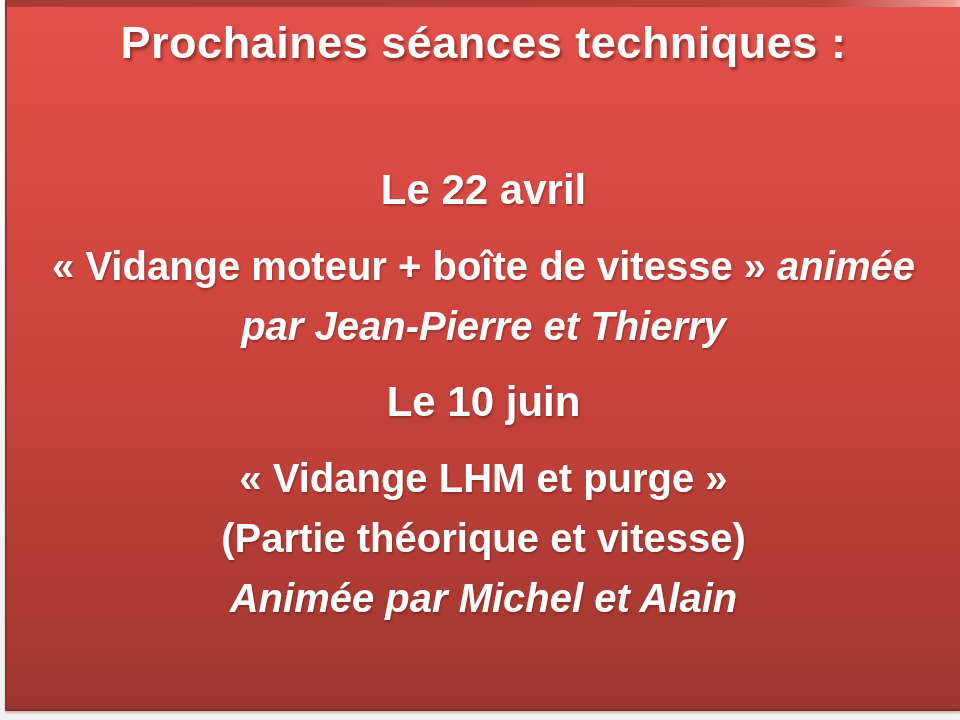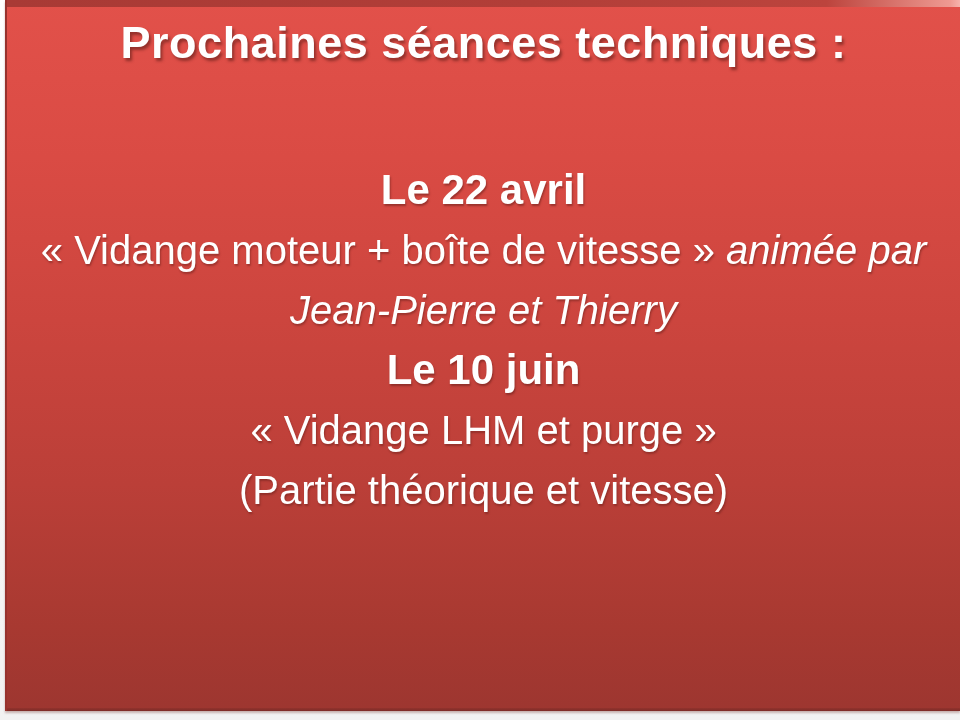--- a/index.html
+++ b/index.html
@@ -75,24 +75,24 @@
   .session-date {
     margin: 0 auto;
     font-size: 42px;
     font-weight: bold;
     line-height: 60px;
     text-shadow: 1px 2px 2px rgba(95, 28, 24, 0.5);
   }
   .date-1 { margin-top: 88px; }
   .date-2 { }
   .session-body {
-    margin: 0 auto;
+    margin: 16px auto;
     max-width: 912px;
     font-size: 40px;
-    font-weight: normal;
+    font-weight: bold;
     line-height: 60px;
     text-shadow: 1px 2px 2px rgba(95, 28, 24, 0.45);
   }
   .italic { font-style: italic; }
 </style>
 </head>
 <body>
 
 <div class="stage">
   <div class="slide-panel">
@@ -103,17 +103,18 @@
       <div class="session-date date-1">Le 22 avril</div>
 
       <p class="session-body"><span>« Vidange moteur + boîte de vitesse »</span>
         <span class="italic">animée par Jean-Pierre et Thierry</span></p>
 
       <div class="session-date date-2">Le 10 juin</div>
 
       <div class="session-body">
         <div>« Vidange LHM et purge »</div>
         <div>(Partie théorique et vitesse)</div>
+        <div class="italic">Animée par Michel et Alain</div>
       </div>
 
     </div>
   </div>
 </div>
 
 </body></html>

